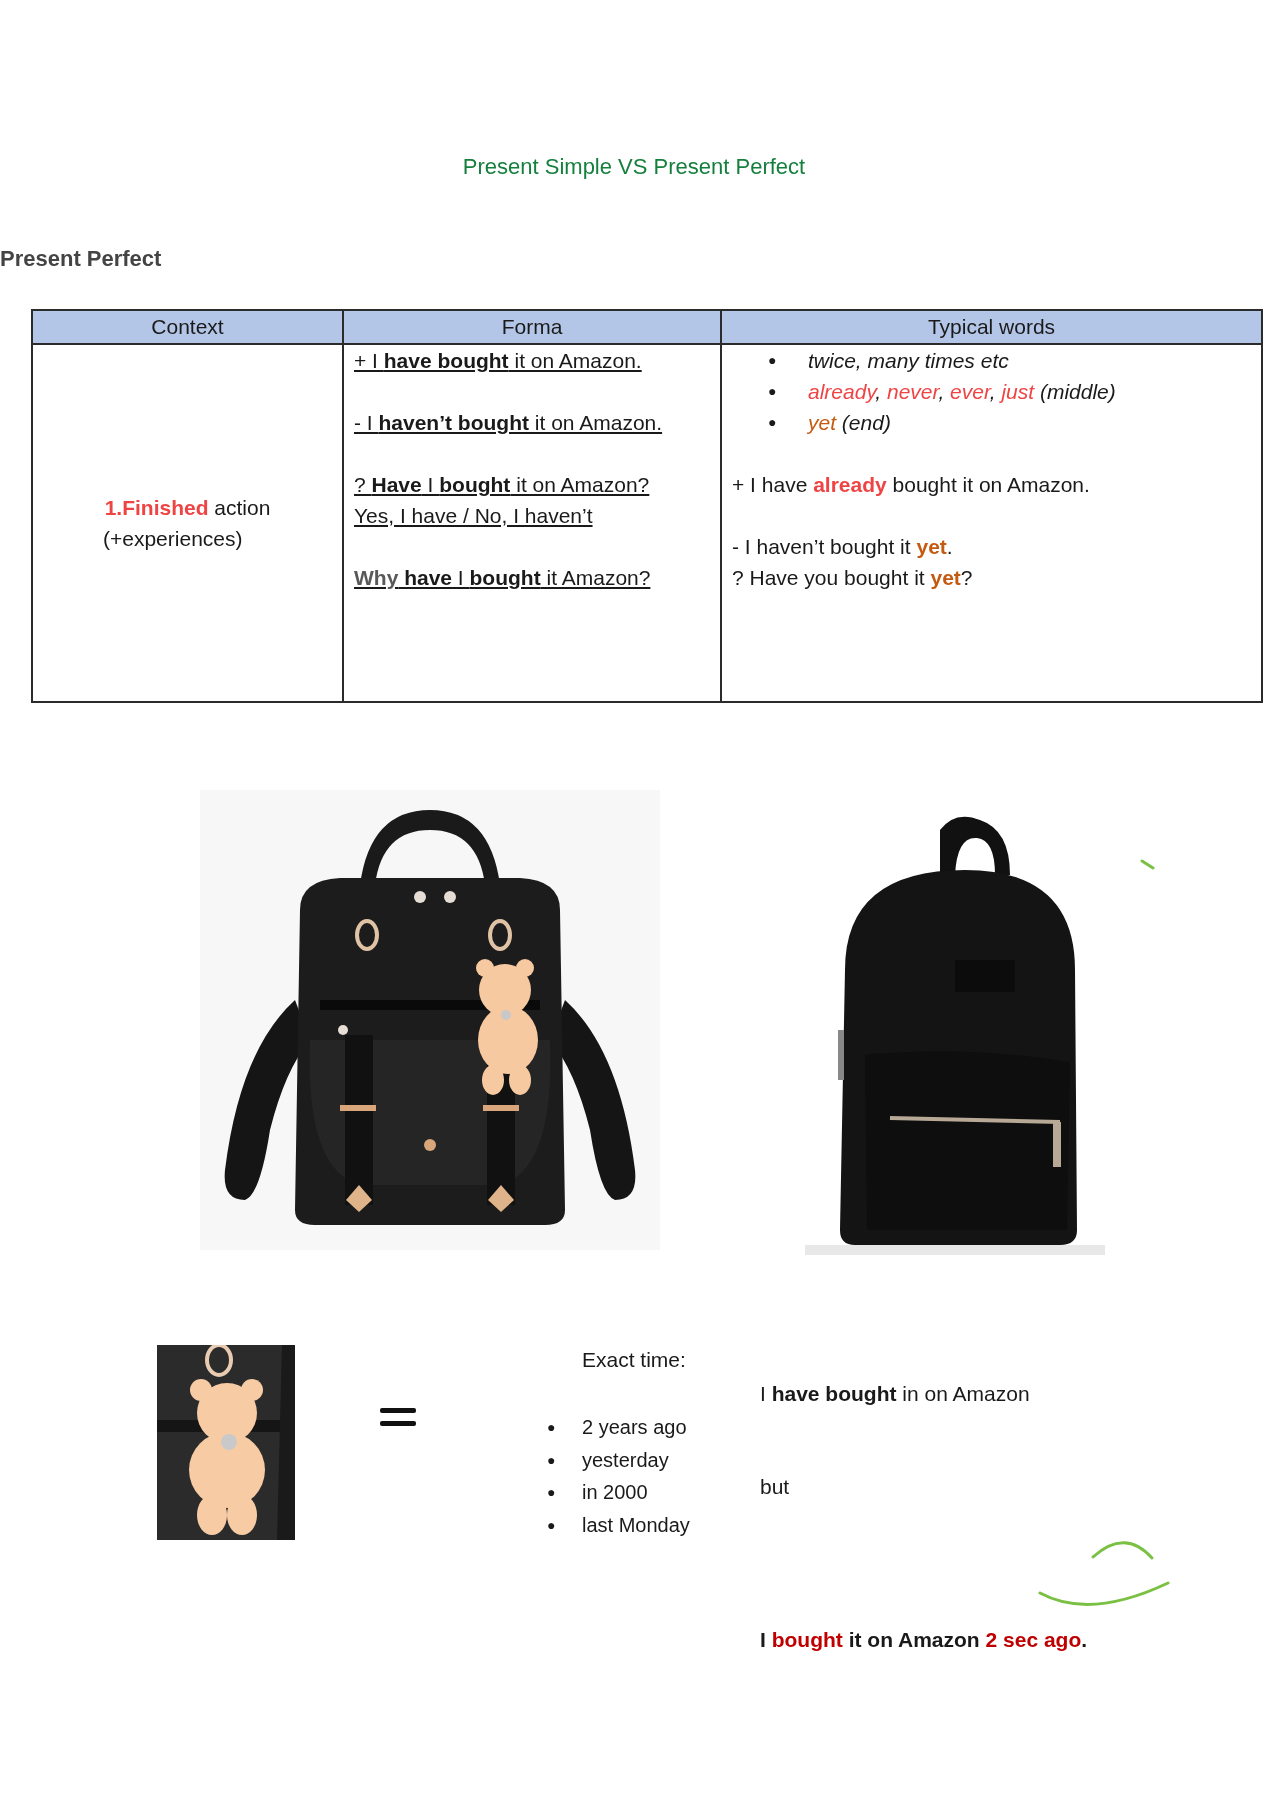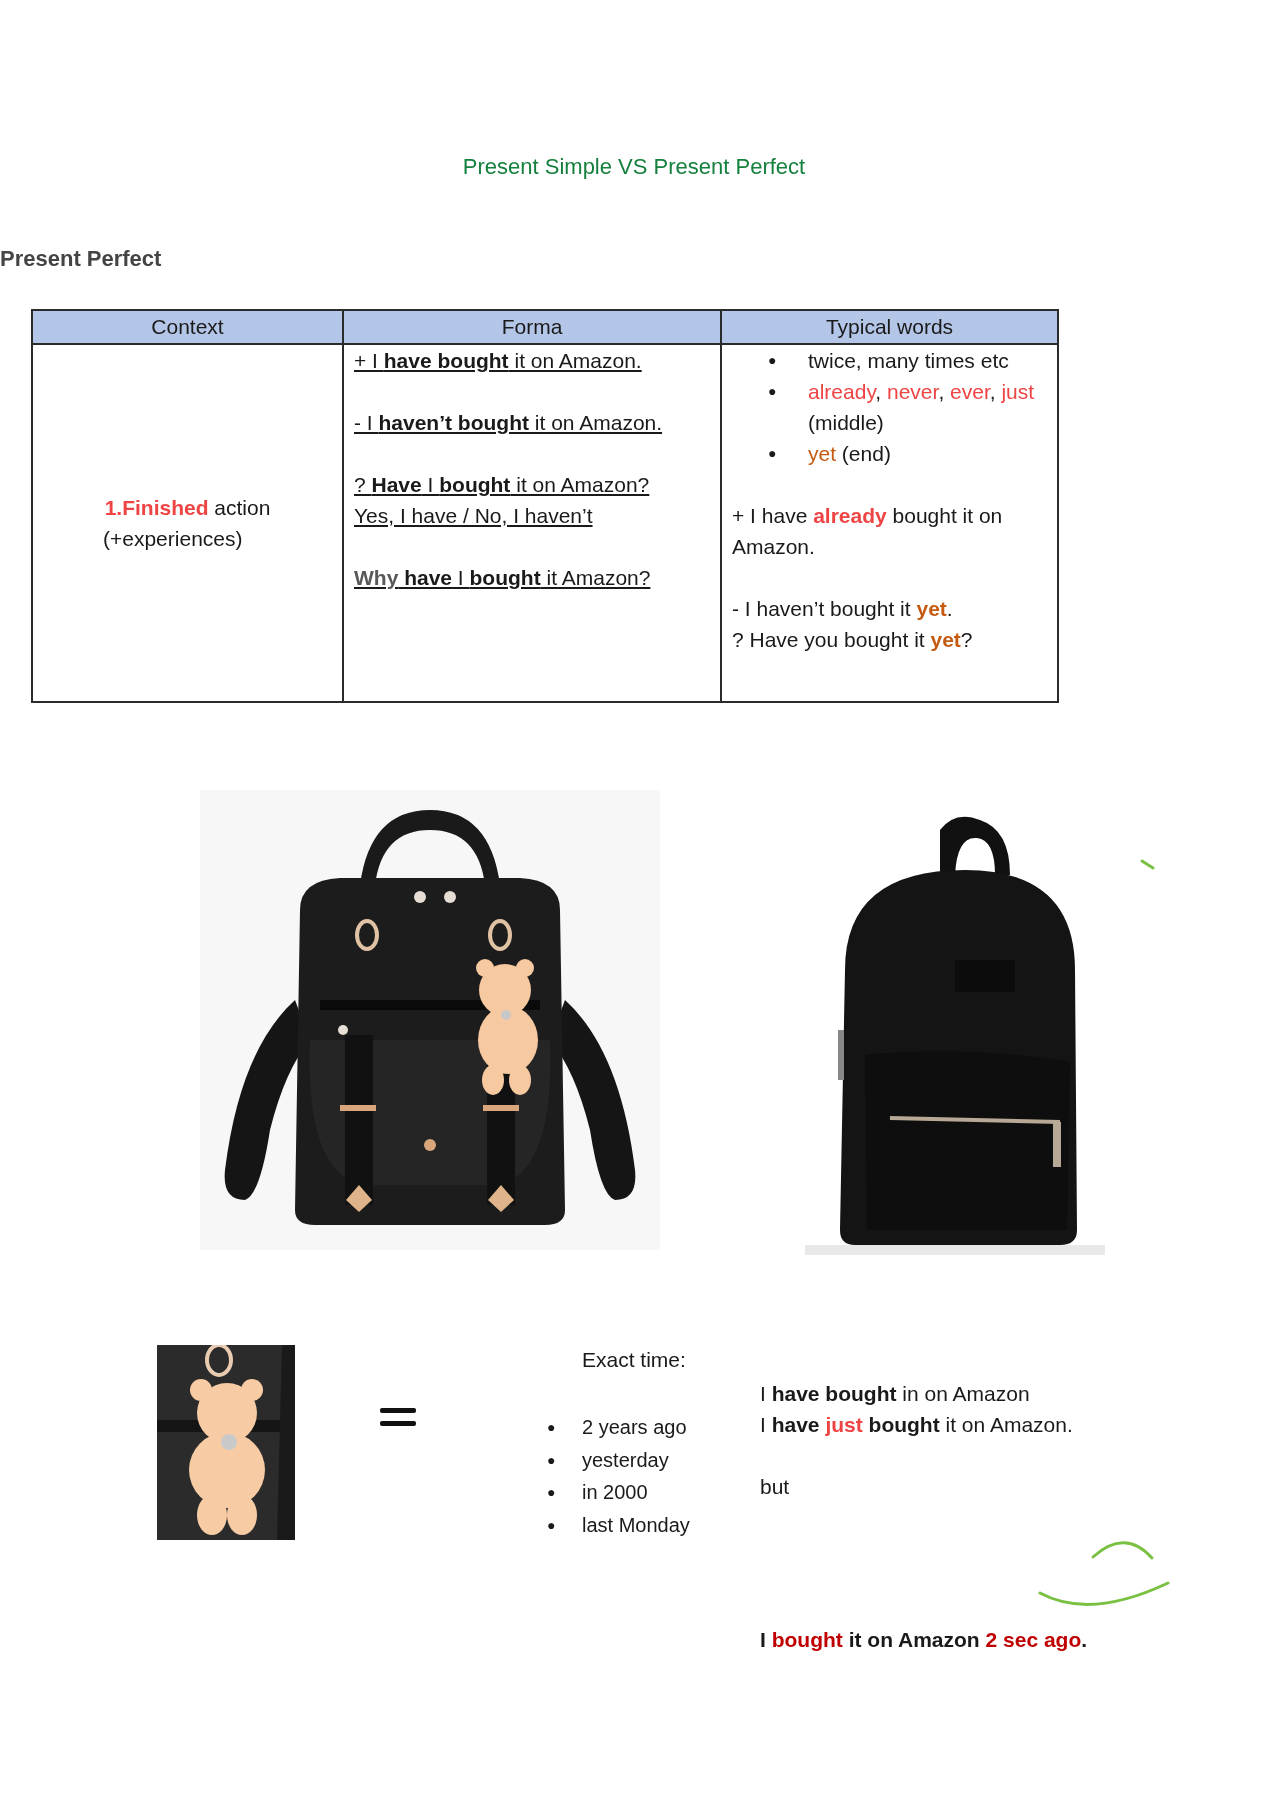--- a/index.html
+++ b/index.html
@@ -2,36 +2,36 @@
 <html><head>
 <meta charset="utf-8">
 <style>
   html, body { margin: 0; padding: 0; background: #ffffff; }
   body { width: 1280px; height: 1811px; position: relative; overflow: hidden;
          font-family: "Liberation Sans", "DejaVu Sans", sans-serif; color: #1a1a1a; }
   .abs { position: absolute; }
   .doc-title { left: 0; width: 1268px; top: 154px; text-align: center; font-size: 22px; color: #15803d; }
   .sec-title { left: 0; width: 1268px; top: 246px; text-align: left; font-size: 22px; font-weight: bold; color: #444444; }
 
-  table.grammar { position: absolute; left: 31px; top: 309px; width: 1028px; border-collapse: collapse;
+  table.grammar { position: absolute; left: 31px; top: 309px; width: 1232px; border-collapse: collapse;
                   font-size: 21px; line-height: 31px; }
   table.grammar th, table.grammar td { border: 2px solid #2b2b2b; padding: 0 10px; vertical-align: top; }
   table.grammar th { background: #b4c6e7; font-weight: normal; height: 32px; line-height: 32px; text-align: center; }
   table.grammar td { height: 356px; }
   td.ctx { width: 289px; vertical-align: middle !important; text-align: center; }
   td.forma { width: 356px; text-decoration: underline; }
   td.typical { }
   .blue { color: #ef4444; }
   .orange { color: #c55a11; }
   .red { color: #c00000; }
   .grey { color: #595959; }
   b { font-weight: bold; }
   .gap { height: 31px; }
   ul.tw { margin: 0; padding: 0 0 0 76px; list-style: none; }
-  ul.tw li { position: relative; }
+  ul.tw li { position: relative; font-style: italic; }
   ul.tw li::before { content: "\25CF"; position: absolute; left: -40px; font-size: 14px; top: 0; }
 
   .pic { position: absolute; }
   .bag1 { left: 200px; top: 790px; width: 460px; height: 460px; background: #f6f6f6; }
   .bag2 { left: 805px; top: 800px; width: 300px; height: 455px; }
   .teddy-crop { left: 157px; top: 1345px; width: 138px; height: 195px; background: #2a2a2a; overflow: hidden; }
   .equals { left: 380px; top: 1408px; width: 36px; }
   .equals div { height: 5px; background: #111; border-radius: 2px; margin-bottom: 8px; }
 
   .exact-label { left: 582px; top: 1348px; font-size: 21px; }
@@ -172,21 +172,20 @@
 <div class="abs exact-label">Exact time:</div>
 <ul class="exact">
   <li>2 years ago</li>
   <li>yesterday</li>
   <li>in 2000</li>
   <li>last Monday</li>
 </ul>
 
 <div class="abs right-block rb1">
   <div><span>I </span><b>have bought</b><span> in on Amazon</span></div>
-  <div><span>I </span><b>have</b><b class="blue"> just</b><b> bought</b><span> it on Amazon.</span></div>
 </div>
 <div class="abs right-block rb2">but</div>
 <div class="abs right-block rb3">
   <span>I </span><span class="red">bought</span><span> it on Amazon </span><span class="red">2 sec ago</span><span>.</span>
 </div>
 
 <svg class="abs" style="left:1030px;top:1530px;" width="150" height="90">
   <path d="M63 27 Q95 -2 122 28" fill="none" stroke="#7ac143" stroke-width="3" stroke-linecap="round"></path>
   <path d="M10 63 Q60 90 138 53" fill="none" stroke="#7ac143" stroke-width="3" stroke-linecap="round"></path>
 </svg>

